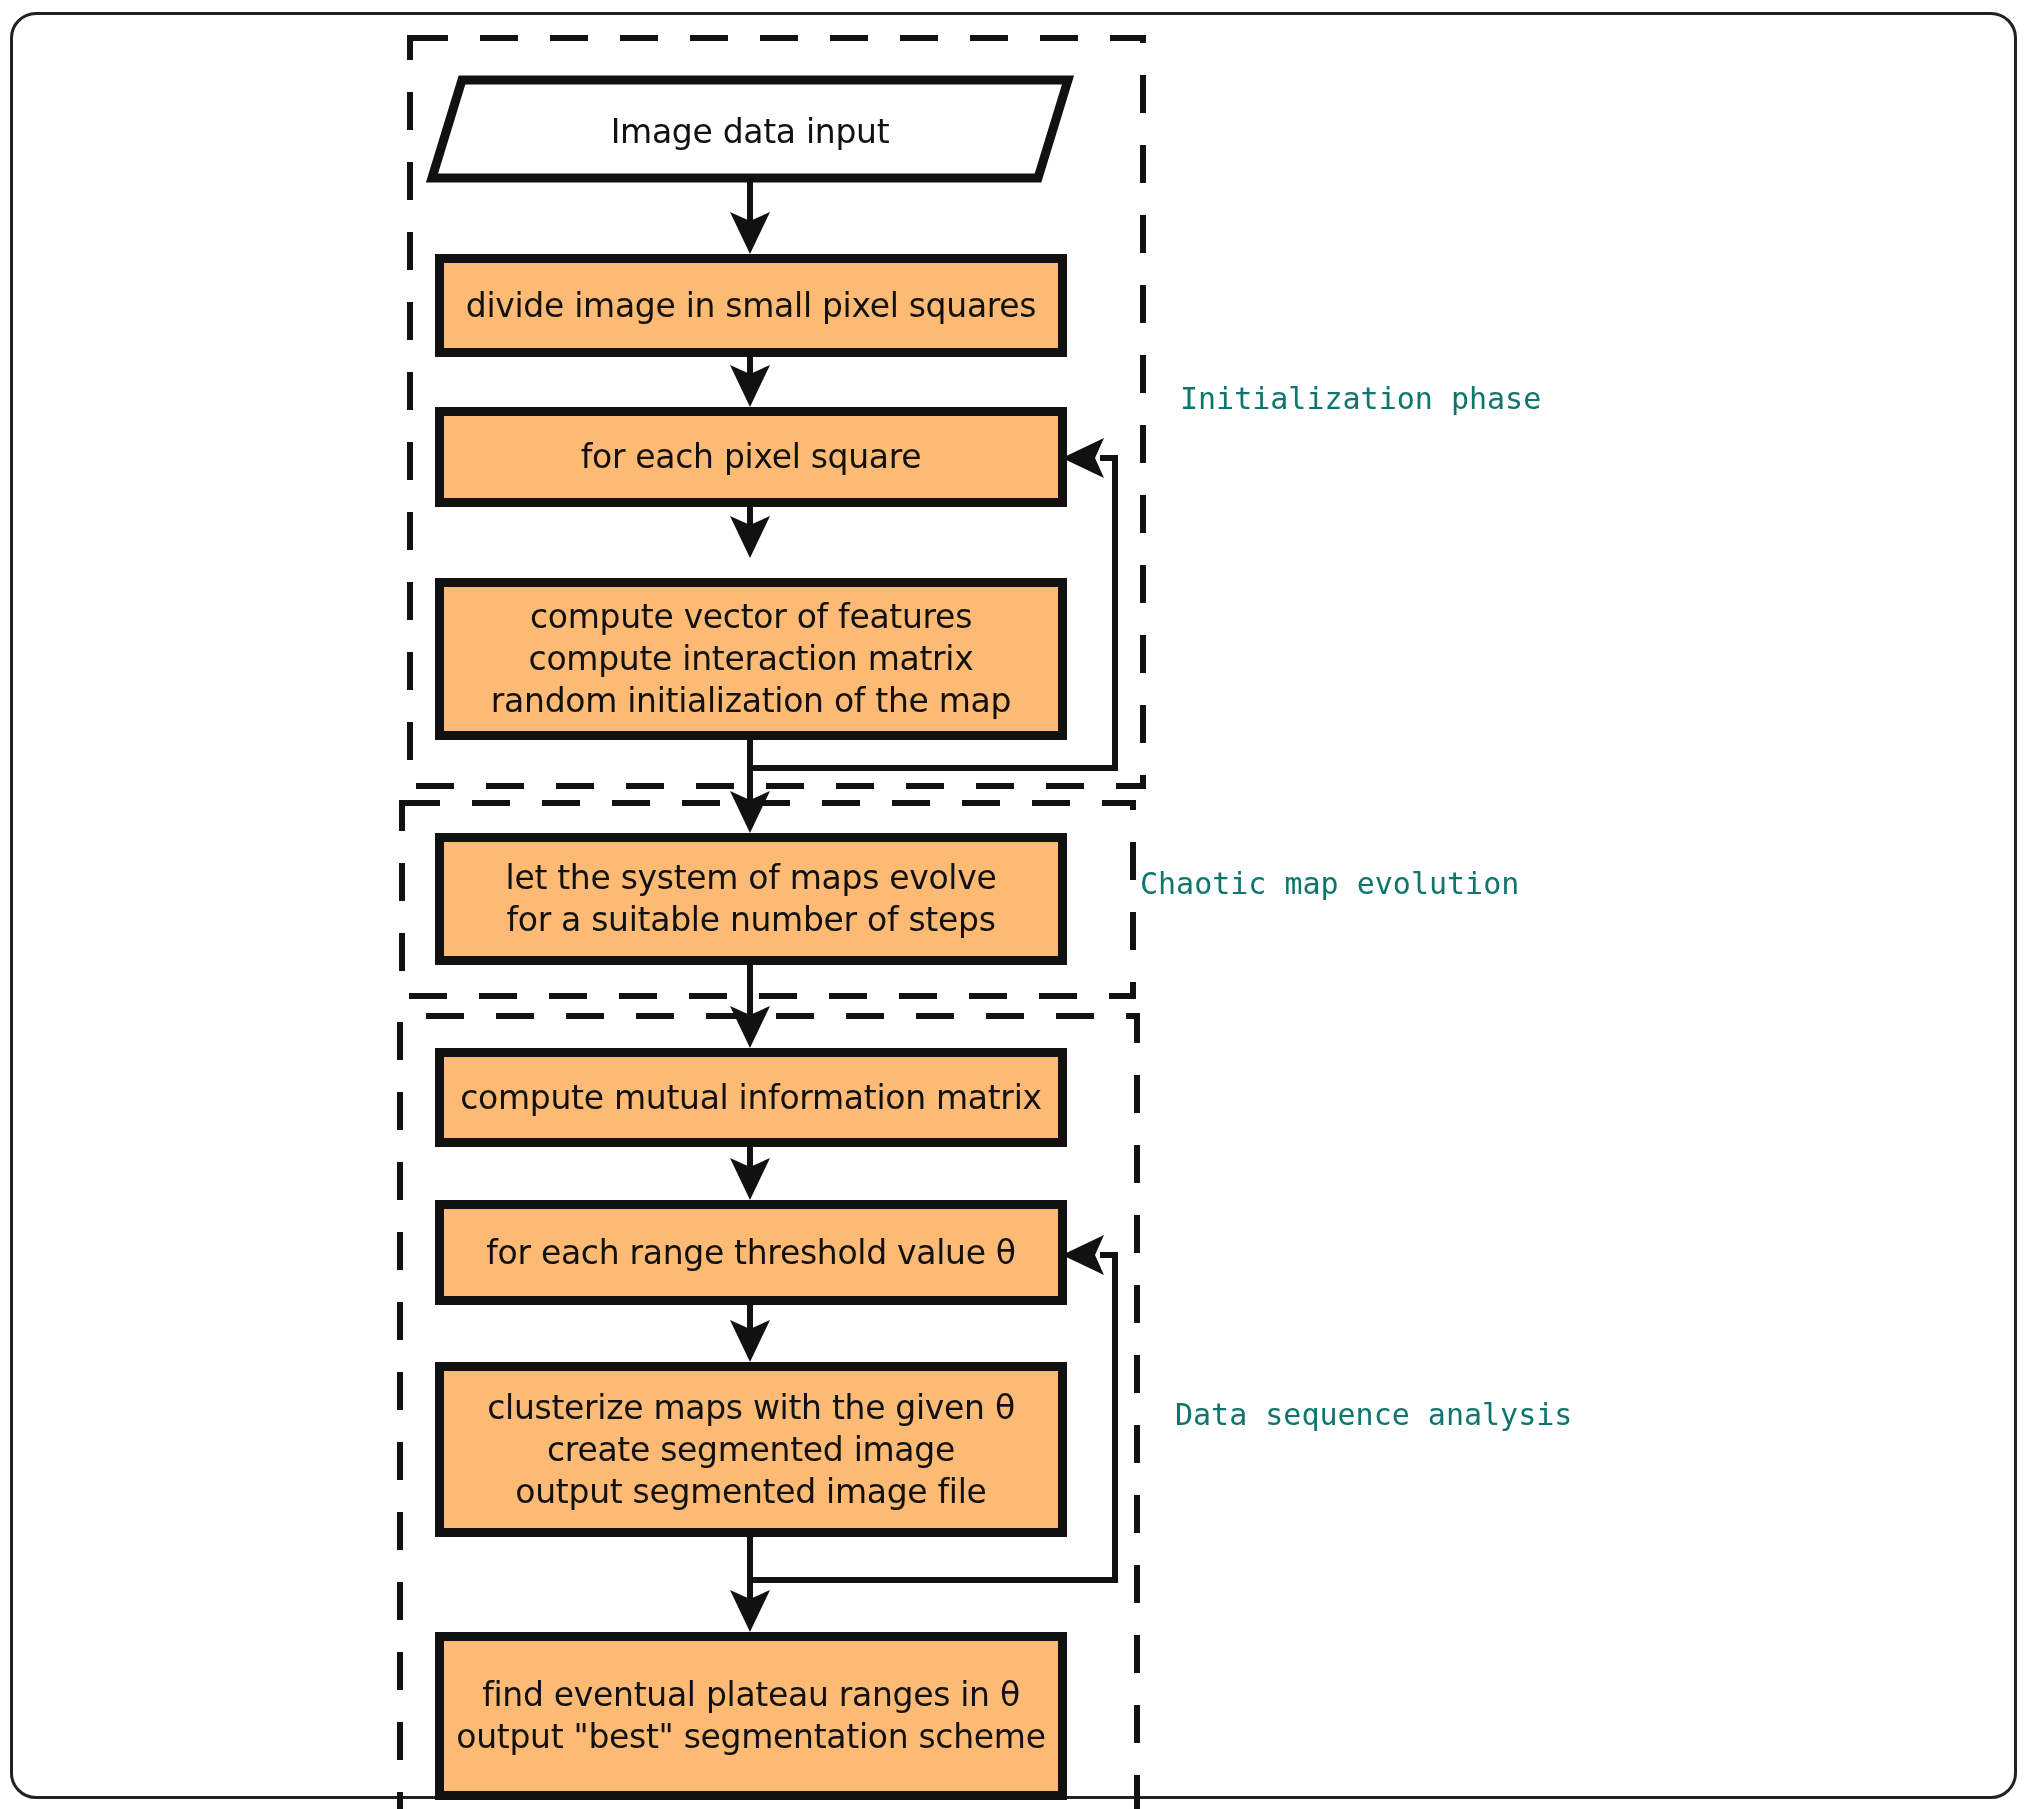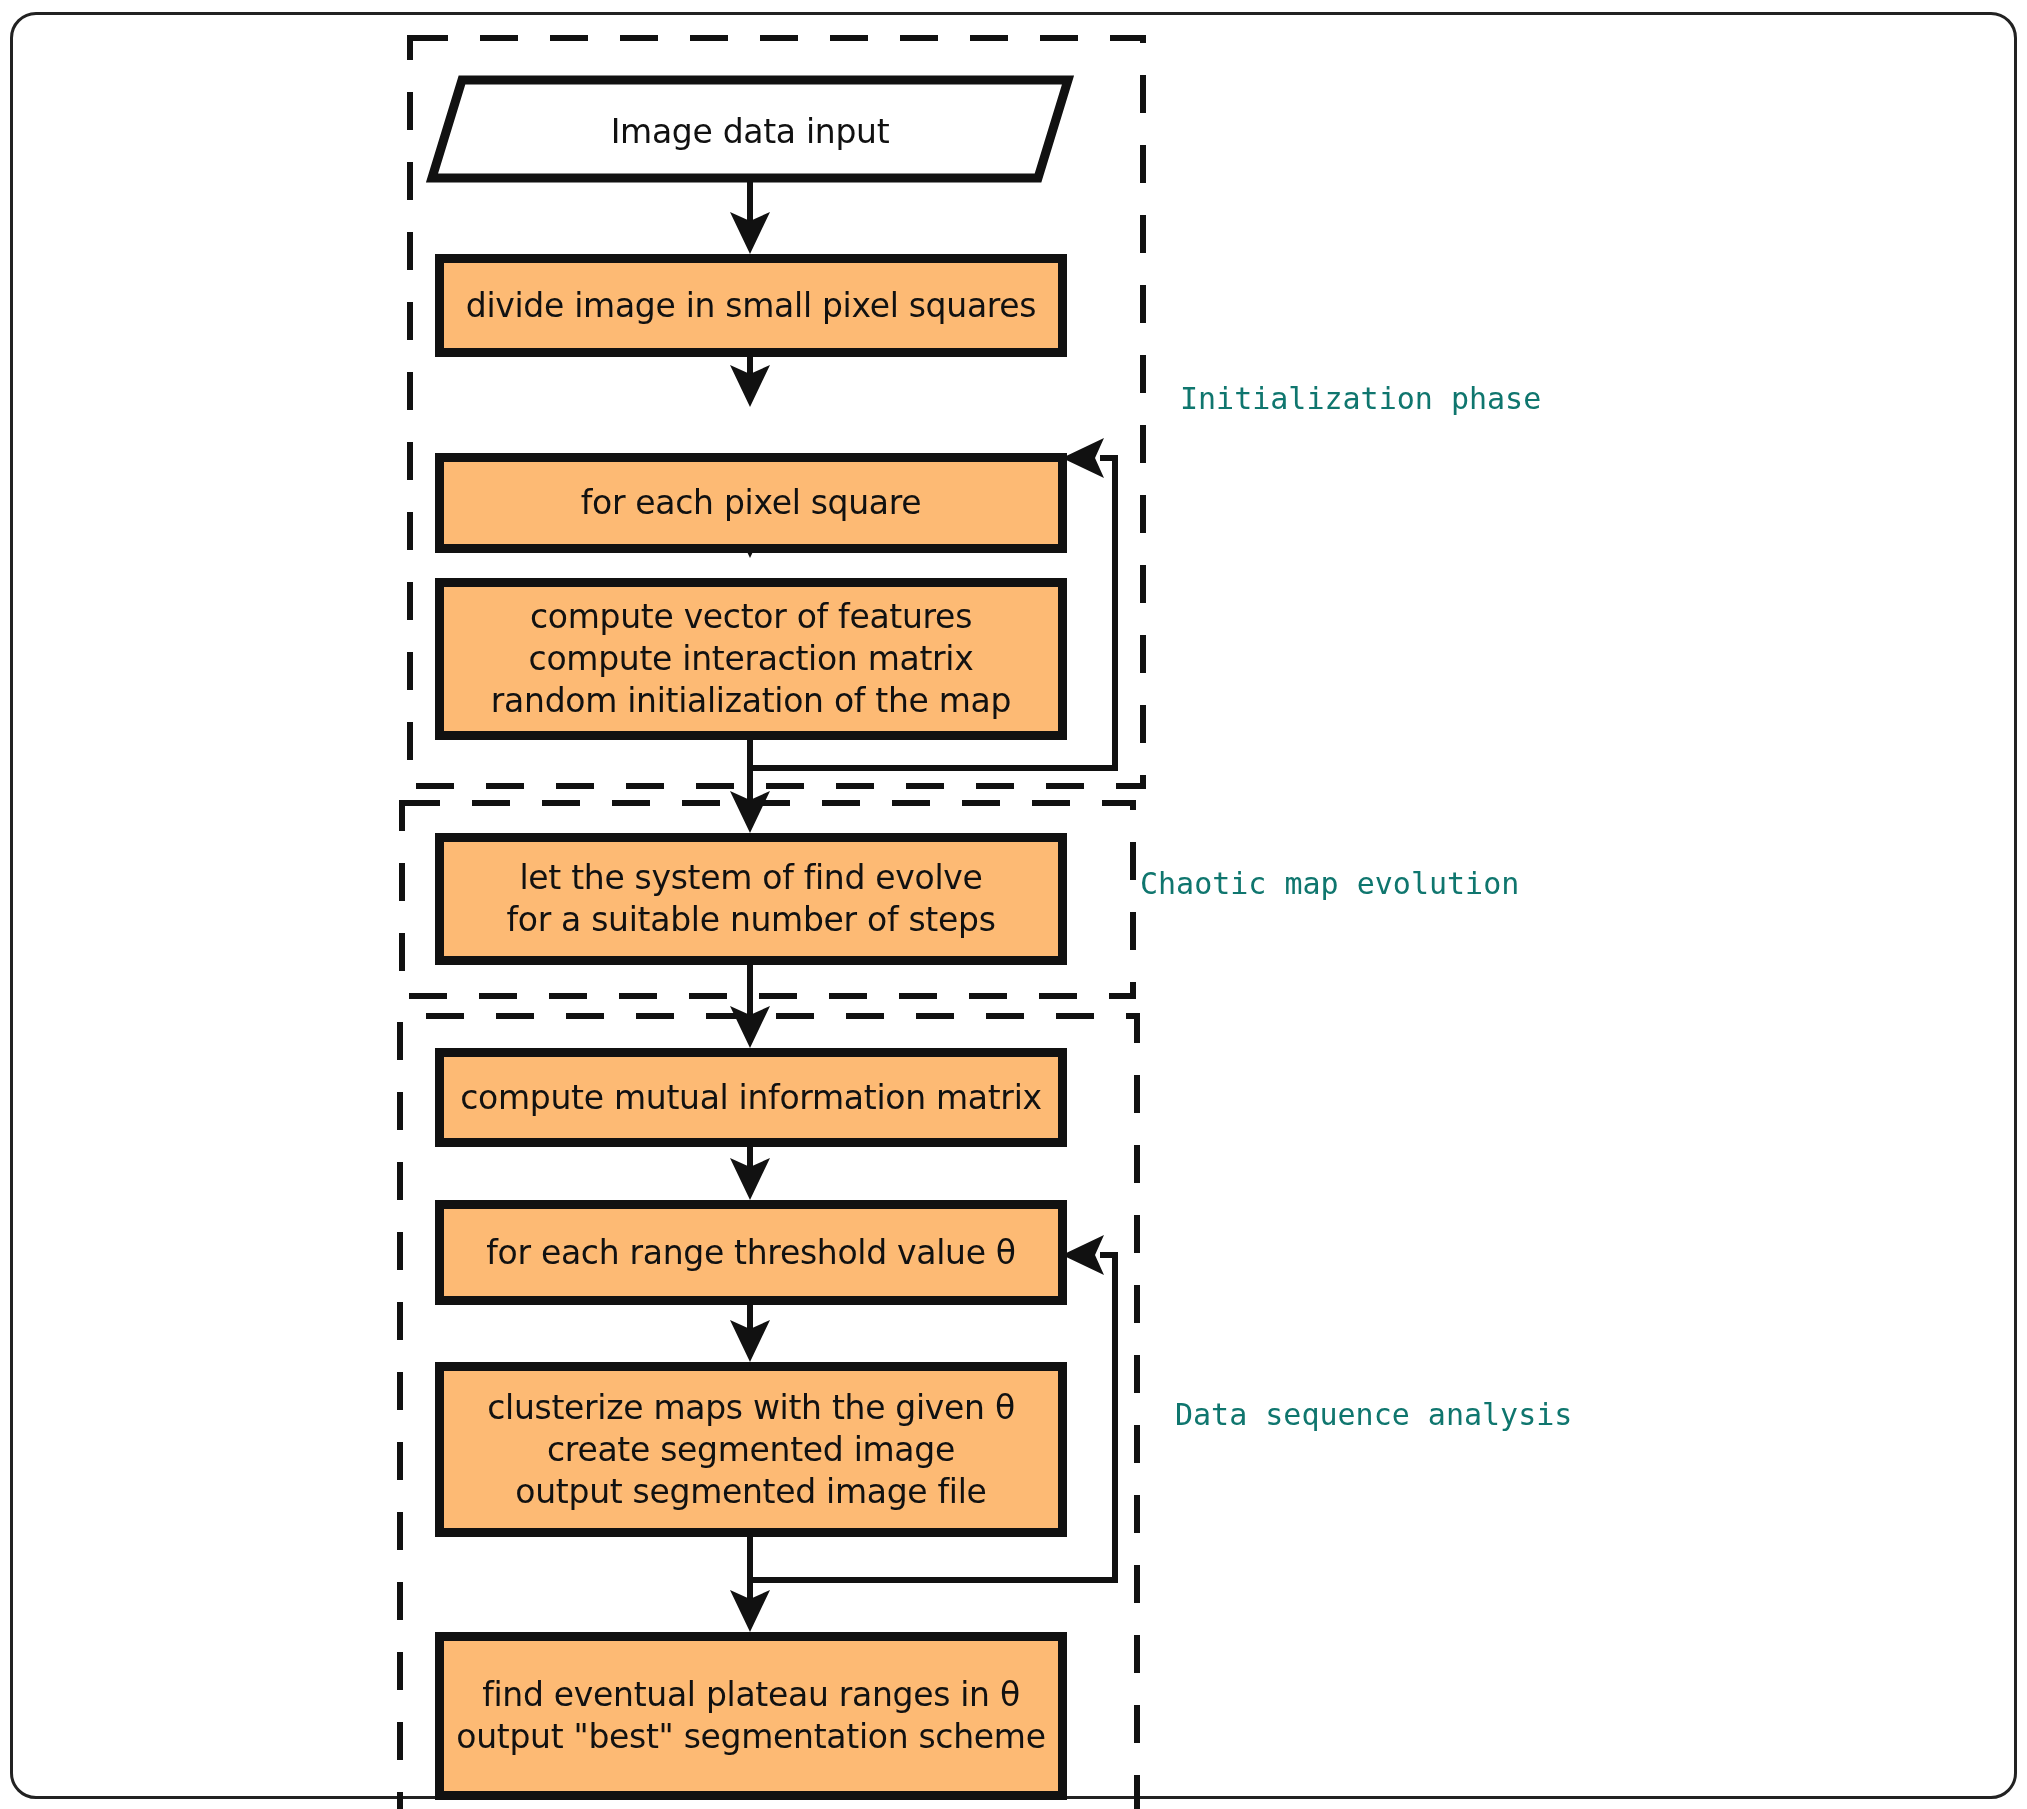--- a/index.html
+++ b/index.html
@@ -21,21 +21,21 @@
   .para-label{
     position:absolute;left:462px;top:84px;width:576px;height:94px;border:none;
     background:transparent;display:flex;align-items:center;justify-content:center;
     text-align:center;font-size:33px;letter-spacing:-0.3px;
   }
   .phase-label{
     position:absolute;font-family:"DejaVu Sans Mono","Liberation Mono",monospace;
     font-size:30px;line-height:34px;color:#0f766e;white-space:nowrap;
   }
   .b2{top:254px;height:103px;}
-  .b3{top:407px;height:100px;margin-top:46px;}
+  .b3{top:407px;height:100px;}
   .b4{top:578px;height:162px;}
   .b5{top:833px;height:132px;}
   .b6{top:1048px;height:99px;}
   .b7{top:1200px;height:105px;}
   .b8{top:1362px;height:175px;}
   .b9{top:1632px;height:168px;}
   .pl-init{left:1180px;top:382px;}
   .pl-chaos{left:1140px;top:867px;}
   .pl-data{left:1175px;top:1398px;}
 </style>
@@ -109,21 +109,21 @@
     <span>for each pixel square</span>
   </div>
 
   <div class="node b4">
     <span>compute vector of features</span>
     <span>compute interaction matrix</span>
     <span>random initialization of the map</span>
   </div>
 
   <div class="node b5">
-    <span>let the system of find evolve</span>
+    <span>let the system of maps evolve</span>
     <span>for a suitable number of steps</span>
   </div>
 
   <div class="node b6">
     <span>compute mutual information matrix</span>
   </div>
 
   <div class="node b7">
     <span>for each range threshold value θ</span>
   </div>

